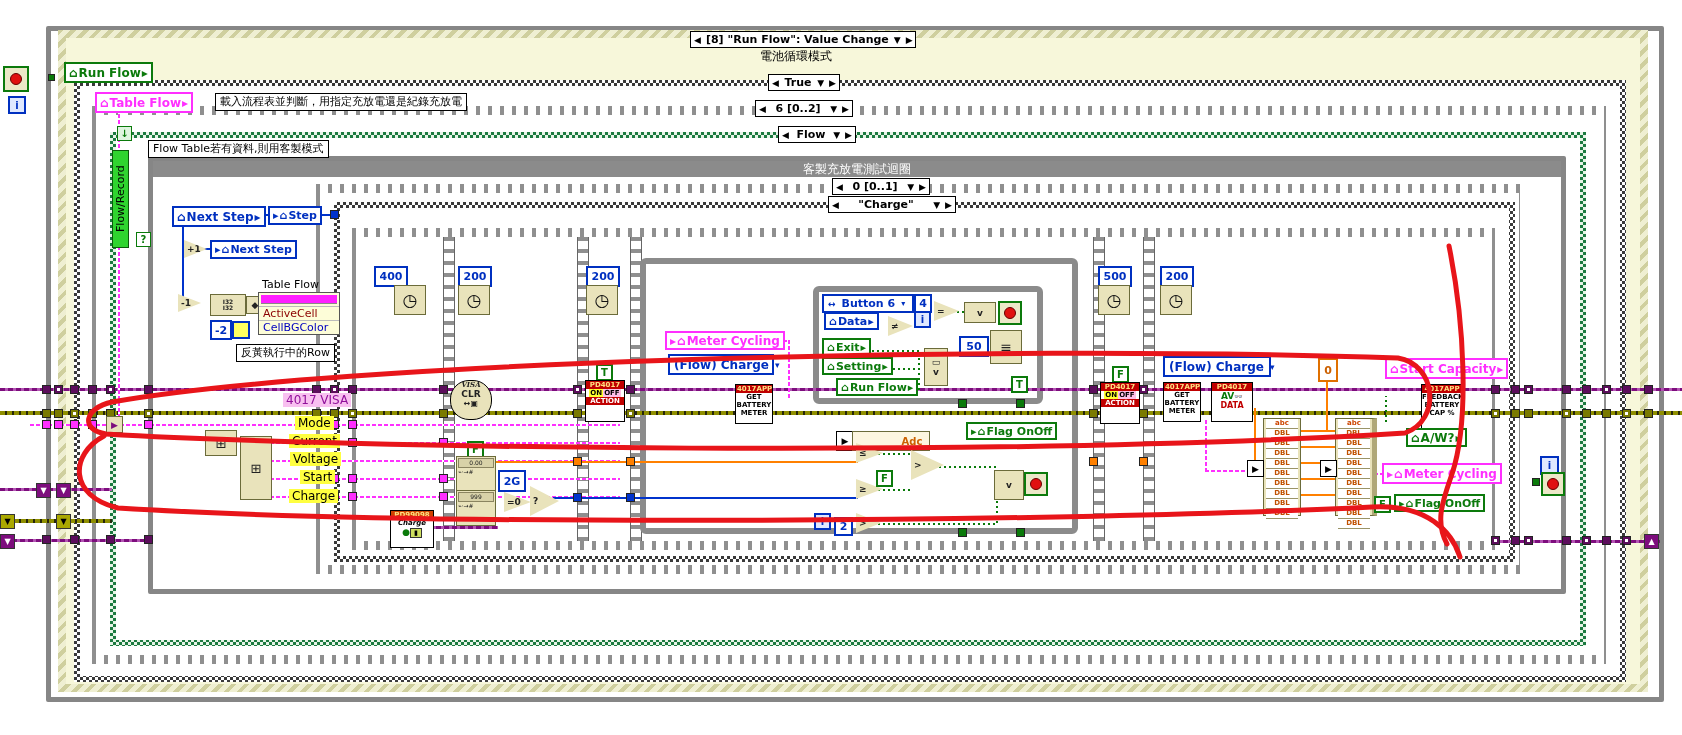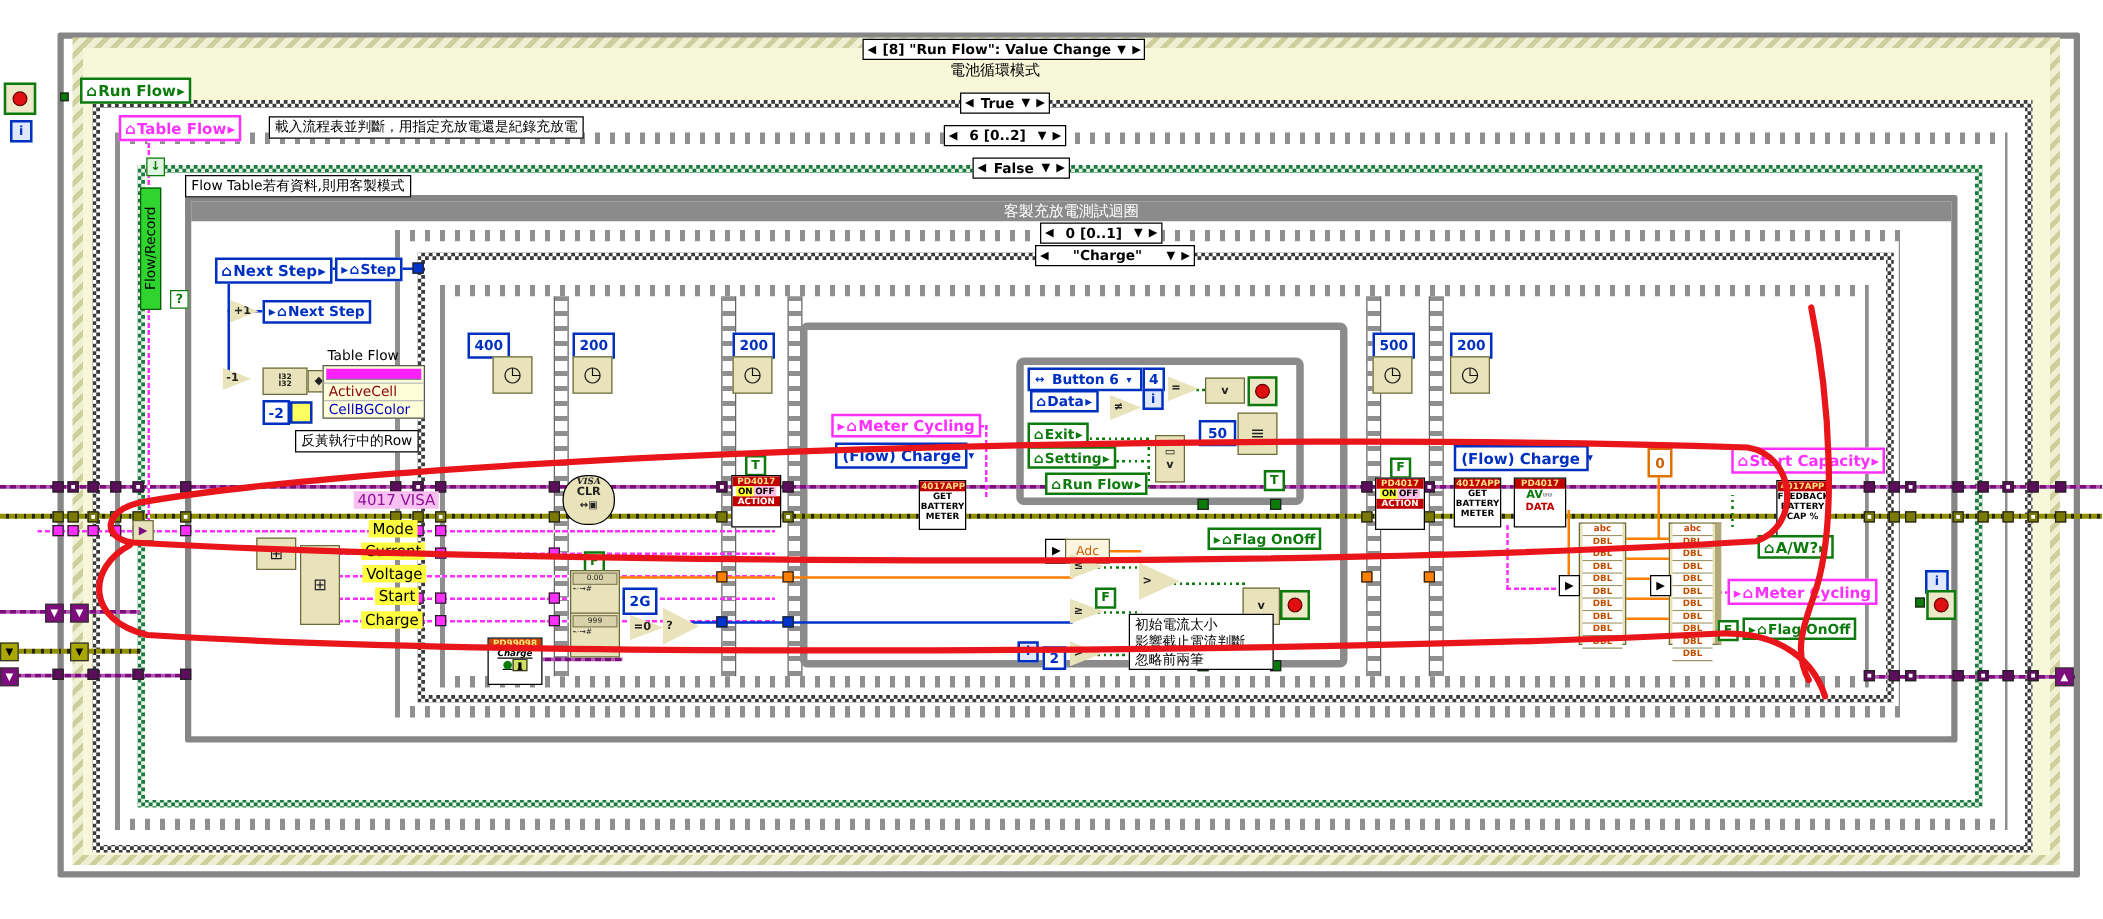--- a/index.html
+++ b/index.html
@@ -165,21 +165,21 @@
     <span class="cap">▶</span>
   </div>
   <div class="sel" style="left:755px;top:100px;width:90px;">
     <span class="cap">◀</span>
     <span style="flex:1;text-align:center;">6 [0..2]</span>
     <span class="cap">▼</span>
     <span class="cap">▶</span>
   </div>
   <div class="sel" style="left:778px;top:126px;width:70px;">
     <span class="cap">◀</span>
-    <span style="flex:1;text-align:center;">False</span>
+    <span style="flex:1;text-align:center;">Flow</span>
     <span class="cap">▼</span>
     <span class="cap">▶</span>
   </div>
   <div class="sel" style="left:832px;top:178px;width:90px;">
     <span class="cap">◀</span>
     <span style="flex:1;text-align:center;">0 [0..1]</span>
     <span class="cap">▼</span>
     <span class="cap">▶</span>
   </div>
   <div class="sel" style="left:828px;top:196px;width:120px;">
@@ -300,21 +300,21 @@
   <div class="lab-y" style="left:289px;top:434px;">Current</div>
   <div class="lab-y" style="left:290px;top:452px;">Voltage</div>
   <div class="lab-y" style="left:300px;top:470px;">Start</div>
   <div class="lab-y" style="left:289px;top:489px;">Charge</div>
   <div class="tanbox" style="left:106px;top:416px;width:15px;height:15px;">
       <span style="color:#7d0d7d;font-size:9px;">▶</span>
     </div>
 
   <div class="const" style="left:374px;top:266px;width:30px;height:17px;">400</div>
   <div class="timerbox" style="left:394px;top:285px;">◷</div>
-  <div class="subvi" style="left:390px;top:510px;width:42px;height:36px;text-decoration:underline;">
+  <div class="subvi" style="left:390px;top:510px;width:42px;height:36px;">
     <div class="hdr2">PD99098</div>
     <div style="font-style:italic;">Charge</div>
     <div><span class="grn">●</span><span style="background:#cfe060;border:1px solid #333;padding:0 3px;">▮</span></div>
   </div>
 
   <div class="const" style="left:458px;top:266px;width:30px;height:17px;">200</div>
   <div class="timerbox" style="left:458px;top:285px;">◷</div>
   <div class="subvi" style="left:450px;top:380px;width:40px;height:38px;background:#e9e3bb;color:#222;border-radius:19px;">
     <div style="font-style:italic;font-family:'DejaVu Serif',serif;">VISA</div>
     <div style="font-size:9px;">CLR</div>
@@ -393,31 +393,28 @@
     </div>
   <div class="const" style="left:959px;top:336px;width:26px;height:17px;">50</div>
   <div class="tanbox" style="left:990px;top:330px;width:30px;height:32px;font-size:14px;">≡</div>
   <div class="tanbox" style="left:924px;top:348px;width:22px;height:36px;font-size:9px;font-weight:bold;flex-direction:column;">
     <span>▭</span>
       <span>v</span>
   </div>
   <div class="boolc" style="left:1011px;top:376px;">T</div>
 
   <div class="arrowbox" style="left:836px;top:431px;width:16px;height:18px;">▶</div>
-  <div class="tanbox" style="left:852px;top:431px;width:34px;height:18px;color:#cc6000;font-weight:normal;background:#fdf6e0;">Adc</div>
+  <div class="tanbox" style="left:852px;top:431px;width:34px;height:18px;color:#cc6000;font-weight:bold;background:#fdf6e0;padding-left:42px;">Adc</div>
   <div class="tri" style="left:856px;top:443px;width:24px;height:20px;">≤</div>
   <div class="tri" style="left:856px;top:479px;width:24px;height:20px;">≥</div>
   <div class="tri" style="left:911px;top:450px;width:30px;height:30px;">&gt;</div>
   <div class="boolc" style="left:876px;top:470px;">F</div>
   <div class="iterm" style="left:814px;top:513px;">i</div>
   <div class="const" style="left:834px;top:517px;width:15px;height:15px;">2</div>
   <div class="tri" style="left:856px;top:513px;width:22px;height:20px;">&gt;</div>
-  <div class="comment" style="left:903px;top:491px;width:106px;">初始電流太小
-影響截止電流判斷
-忽略前兩筆</div>
   <div class="tanbox" style="left:994px;top:470px;width:28px;height:28px;font-size:9px;font-weight:bold;">v</div>
   <div class="stopbtn" style="left:1024px;top:472px;width:20px;height:20px;">
       <span class="dot"></span>
     </div>
   <div class="ctl c-green" style="left:966px;top:422px;height:14px;font-size:11px;">
     <span>▸</span>
       <span>⌂</span>
       <span>Flag OnOff</span>
   </div>
 

